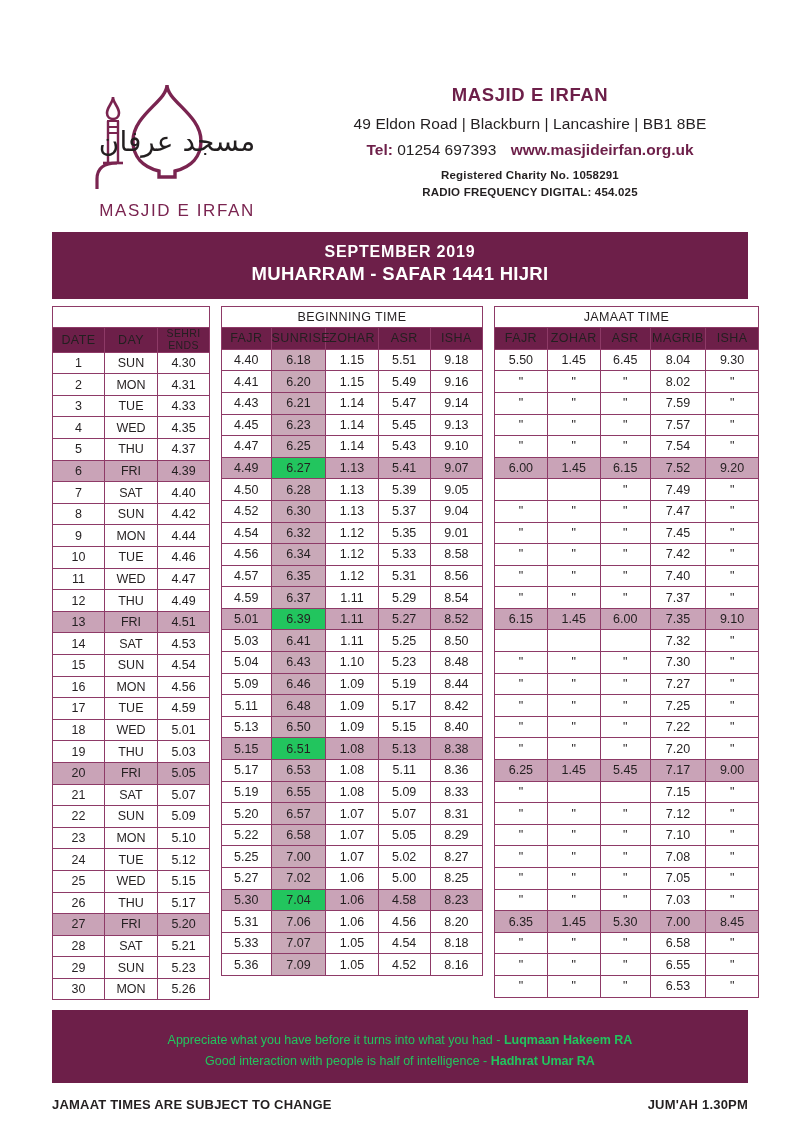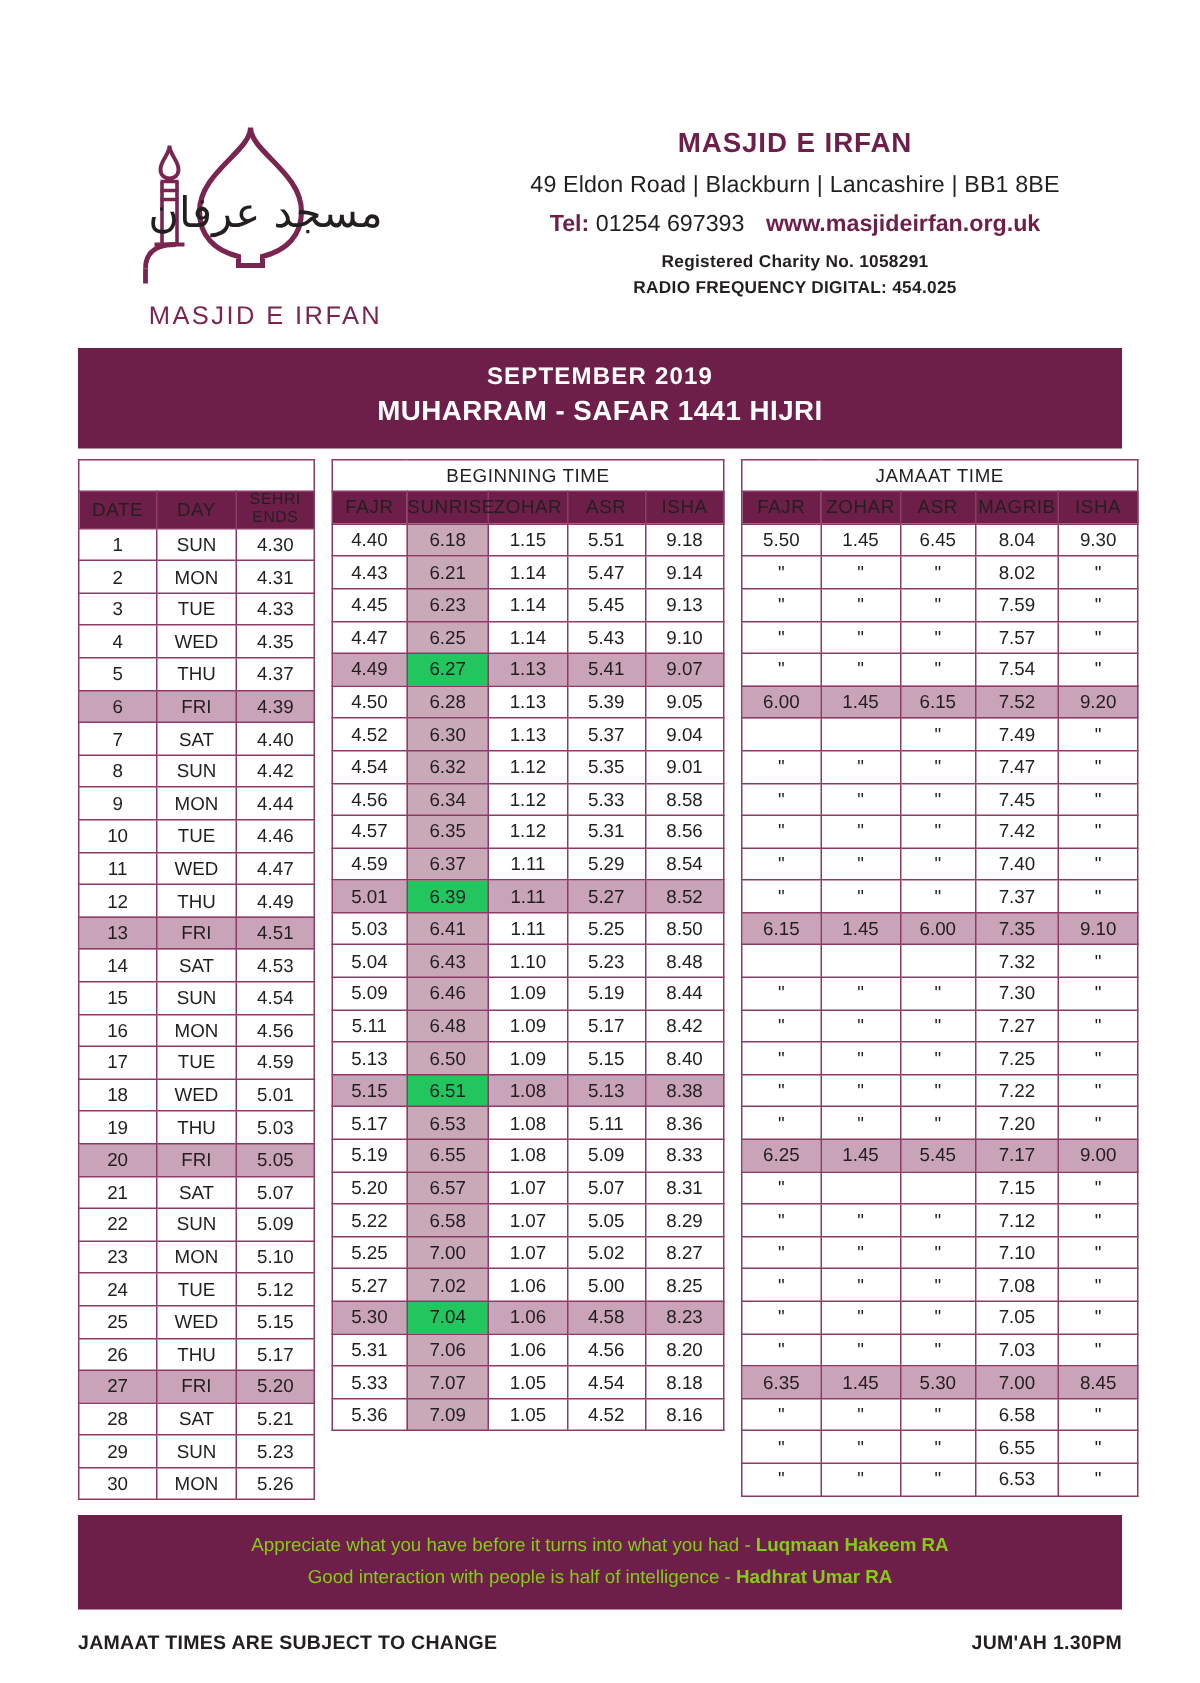--- a/index.html
+++ b/index.html
@@ -174,23 +174,23 @@
 
   tr.fri td { background: #c9a3b7; }
   td.sunrise { background: #c9a9b8; }
   tr.fri td.sunrise { background: #22c55e; }
   td.ditto { letter-spacing: 0; }
 
   
   .quote-bar {
     margin: 10px 52px 0 52px;
     background: #6d1f49;
-    color: #84cc16;
+    color: #22c55e;
     text-align: center;
-    padding: 10px 0 11px 0;
+    padding: 20px 0 11px 0;
   }
   .quote-line {
     font-size: 12.5px;
     line-height: 1.65;
   }
   .quote-line b { font-weight: bold; }
 
   
   .bottom-note {
     margin: 14px 52px 0 52px;
@@ -447,20 +447,27 @@
         </tbody>
         <tbody id="mid-body">
             <tr class="">
               <td>4.40</td>
               <td class="sunrise">6.18</td>
               <td>1.15</td>
               <td>5.51</td>
               <td>9.18</td>
             </tr>
             <tr class="">
+              <td>4.41</td>
+              <td class="sunrise">6.20</td>
+              <td>1.15</td>
+              <td>5.49</td>
+              <td>9.16</td>
+            </tr>
+            <tr class="">
               <td>4.43</td>
               <td class="sunrise">6.21</td>
               <td>1.14</td>
               <td>5.47</td>
               <td>9.14</td>
             </tr>
             <tr class="">
               <td>4.45</td>
               <td class="sunrise">6.23</td>
               <td>1.14</td>

